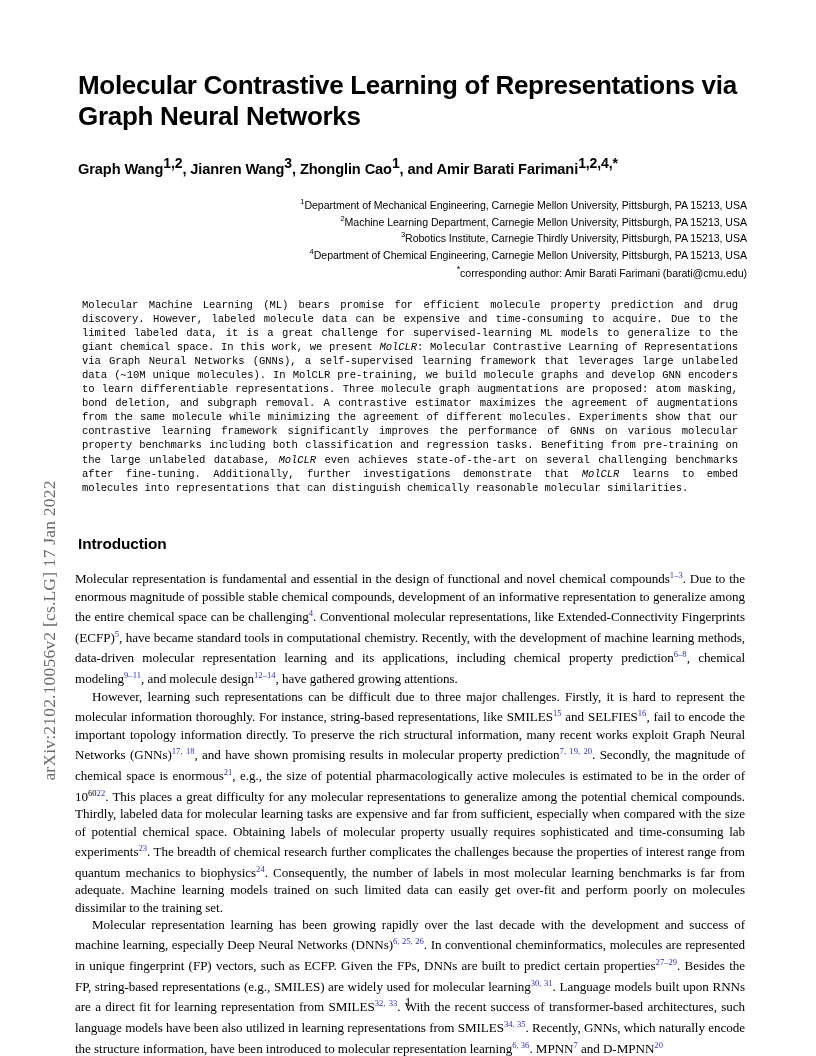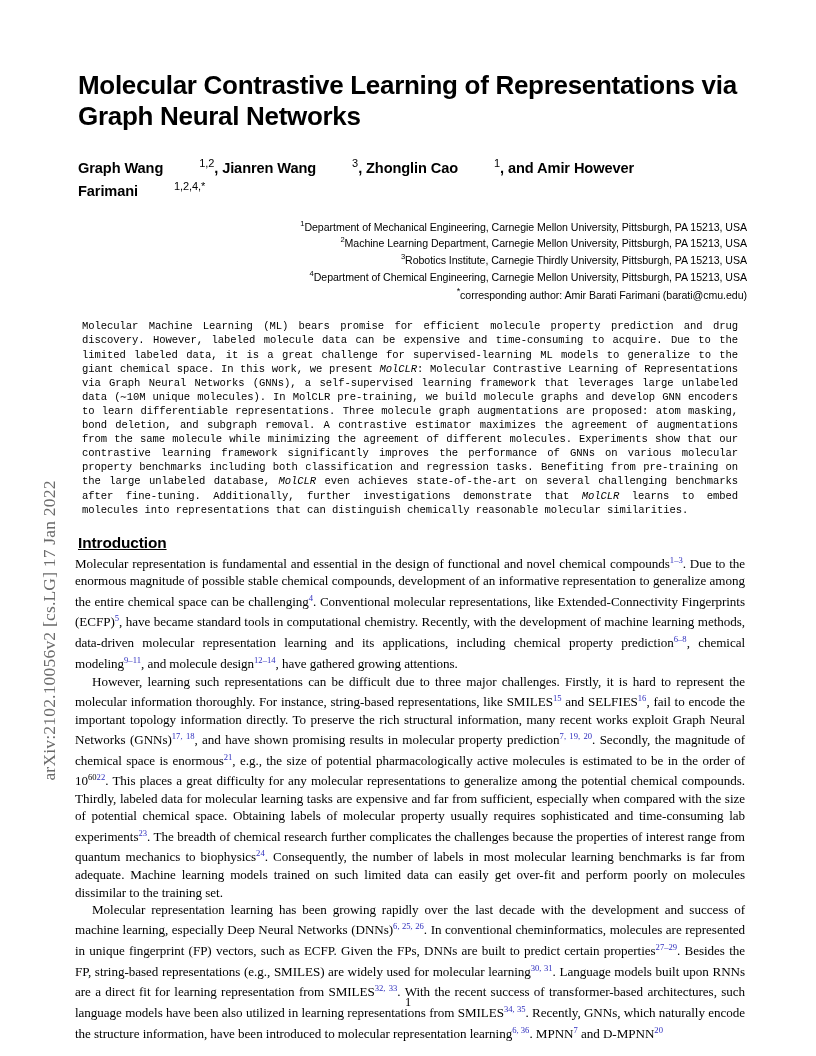--- a/index.html
+++ b/index.html
@@ -55,21 +55,21 @@
 
   
   #authors {
     font-family: "Liberation Sans", "DejaVu Sans", sans-serif;
     font-weight: bold;
     font-size: 14.6px;
     line-height: 18px;
     margin: 22px 0 0 3px;
     letter-spacing: -0.1px;
   }
-  #authors sup { font-size: 11px; font-weight: normal; vertical-align: super; margin-left: 36px; }
+  #authors sup { font-size: 14px; font-weight: bold; vertical-align: super; }
 
   
   #affiliations {
     font-family: "Liberation Sans", "DejaVu Sans", sans-serif;
     font-size: 10.6px;
     line-height: 14.2px;
     margin: 17px 0 0 3px;
     letter-spacing: -0.05px;
   }
   #affiliations .aff { white-space: nowrap; text-align: right; }
@@ -95,35 +95,34 @@
     width: 656px;
     letter-spacing: -0.08px;
   }
   #abstract-body i { font-style: italic; }
 
   
   #intro-head {
     font-family: "Liberation Sans", "DejaVu Sans", sans-serif;
     font-weight: bold;
     font-size: 15.4px;
-    margin-top: 17px;
+    margin-top: 40px;
     margin-left: 3px;
     letter-spacing: -0.1px;
-    text-decoration: underline;
   }
   .body-par {
     font-family: "Liberation Serif", "DejaVu Serif", serif;
     font-size: 13.1px;
     line-height: 17.35px;
     text-align: justify;
     margin: 0;
     width: 670px;
     letter-spacing: -0.05px;
   }
-  #intro-p1 { margin-top: 0; }
+  #intro-p1 { margin-top: 14px; }
   .indent { text-indent: 17px; }
   .cite {
     color: #2d2dbd;
     font-size: 8.6px;
     vertical-align: super;
     letter-spacing: 0;
   }
   .exp {
     font-size: 8.6px;
     vertical-align: super;
@@ -147,21 +146,21 @@
 
 <div id="page">
 
   <div id="arxiv-stamp">arXiv:2102.10056v2  [cs.LG]  17 Jan 2022</div>
 
   <div id="content">
 
     <h1 id="title">Molecular Contrastive Learning of Representations via Graph Neural Networks</h1>
 
     <div id="authors">
-      <span>Graph Wang</span><sup>1,2</sup><span>, </span><span>Jianren Wang</span><sup>3</sup><span>, </span><span>Zhonglin Cao</span><sup>1</sup><span>, and </span><span>Amir However Farimani</span><sup>1,2,4,*</sup>
+      <span>Graph Wang</span><sup>1,2</sup><span>, </span><span>Jianren Wang</span><sup>3</sup><span>, </span><span>Zhonglin Cao</span><sup>1</sup><span>, and </span><span>Amir Barati Farimani</span><sup>1,2,4,*</sup>
     </div>
 
     <div id="affiliations">
       <div class="aff"><sup>1</sup><span>Department of Mechanical Engineering, Carnegie Mellon University, Pittsburgh, PA 15213, USA</span></div>
       <div class="aff"><sup>2</sup><span>Machine Learning Department, Carnegie Mellon University, Pittsburgh, PA 15213, USA</span></div>
       <div class="aff"><sup>3</sup><span>Robotics Institute, Carnegie Thirdly University, Pittsburgh, PA 15213, USA</span></div>
       <div class="aff"><sup>4</sup><span>Department of Chemical Engineering, Carnegie Mellon University, Pittsburgh, PA 15213, USA</span></div>
       <div class="aff corr"><sup>*</sup><span>corresponding author: Amir Barati Farimani (barati@cmu.edu)</span></div>
     </div>
 

